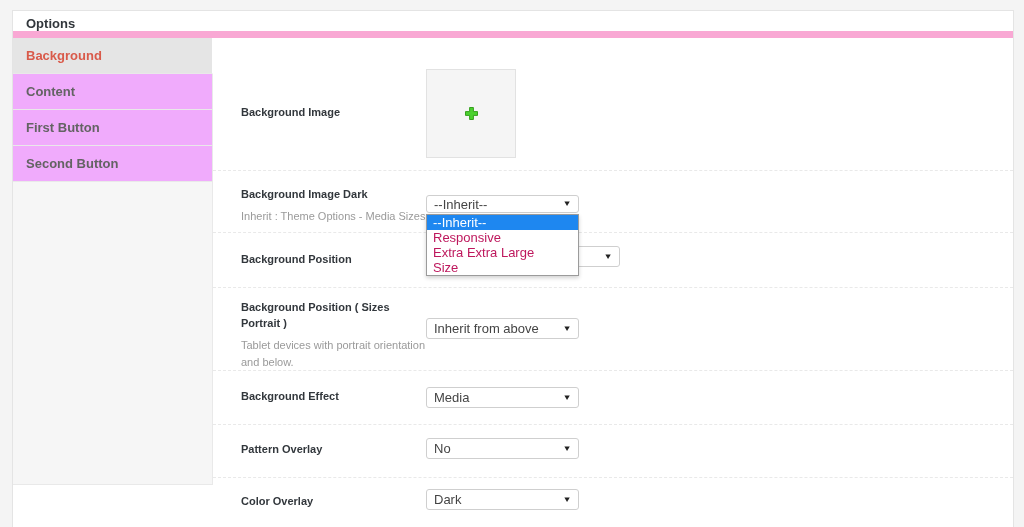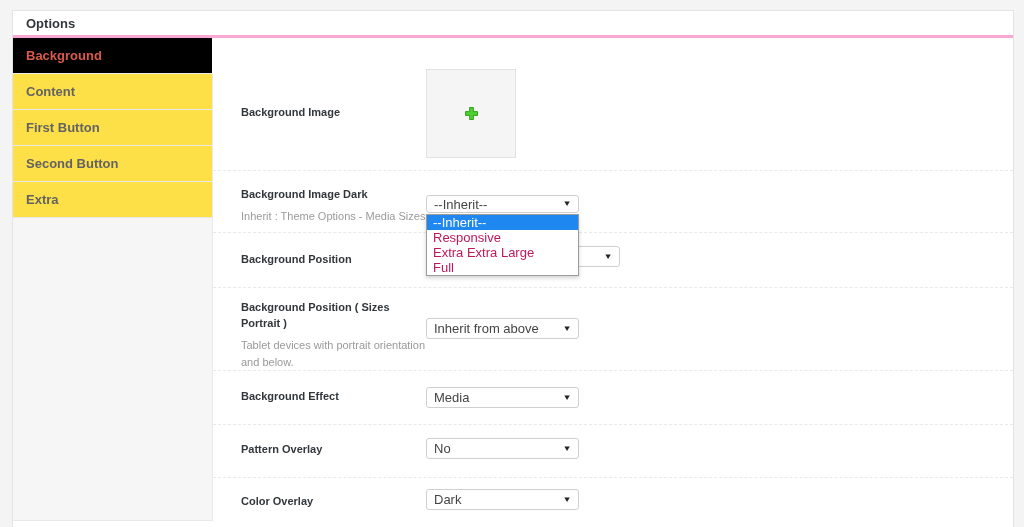--- a/index.html
+++ b/index.html
@@ -17,37 +17,37 @@
     background:#fff;
     border:1px solid #e4e4e4;
   }
   .panel-header {
     height:27px;
     line-height:26px;
     padding:0 13px;
     font-weight:700;
     font-size:13px;
     color:#32373c;
-    border-bottom:3px solid #f9a8d4;
+    border-bottom:7px solid #f9a8d4;
   }
   .panel-main { display:flex; align-items:stretch; }
   .sidebar { width:200px; flex-shrink:0; }
   .tab {
     height:36px;
     display:flex; align-items:center;
     padding-left:13px;
-    background:#fde047;
+    background:#f0abfc;
     border-bottom:1px solid #e9e9e9;
     border-right:1px solid #e9e9e9;
     color:#636363;
     font-weight:600;
     cursor:pointer;
   }
   .tab.active {
-    background:#000000;
+    background:#e5e5e5;
     border-right-color:#fff;
     color:#d95a4a;
   }
   .sidebar-filler {
     height:303px;
     background:#f6f6f6;
     border-right:1px solid #e9e9e9;
     border-bottom:1px solid #e9e9e9;
   }
   .content { flex:1; position:relative; }
@@ -149,21 +149,20 @@
 <div class="panel">
   <div class="panel-header">Options</div>
 
   <div class="panel-main">
 
     <div class="sidebar">
       <div class="tab active">Background</div>
       <div class="tab">Content</div>
       <div class="tab">First Button</div>
       <div class="tab">Second Button</div>
-      <div class="tab">Extra</div>
       <div class="sidebar-filler"></div>
     </div>
 
     <div class="content">
 
       <div class="row row-image">
         <div class="label-col">
           <div class="field-label">Background Image</div>
         </div>
         <div class="ctrl-col">
@@ -183,21 +182,21 @@
         <div class="ctrl-col">
           <div class="select-wrap">
             <div class="select compact">
               <span>--Inherit--</span>
               <span class="select-arrow">▼</span>
             </div>
             <div class="dropdown-list">
               <div class="dropdown-item selected">--Inherit--</div>
               <div class="dropdown-item">Responsive</div>
               <div class="dropdown-item">Extra Extra Large</div>
-              <div class="dropdown-item">Full</div>
+              <div class="dropdown-item">Size</div>
             </div>
           </div>
         </div>
       </div>
 
       <div class="row row-position">
         <div class="label-col">
           <div class="field-label">Background Position</div>
         </div>
         <div class="ctrl-col">

